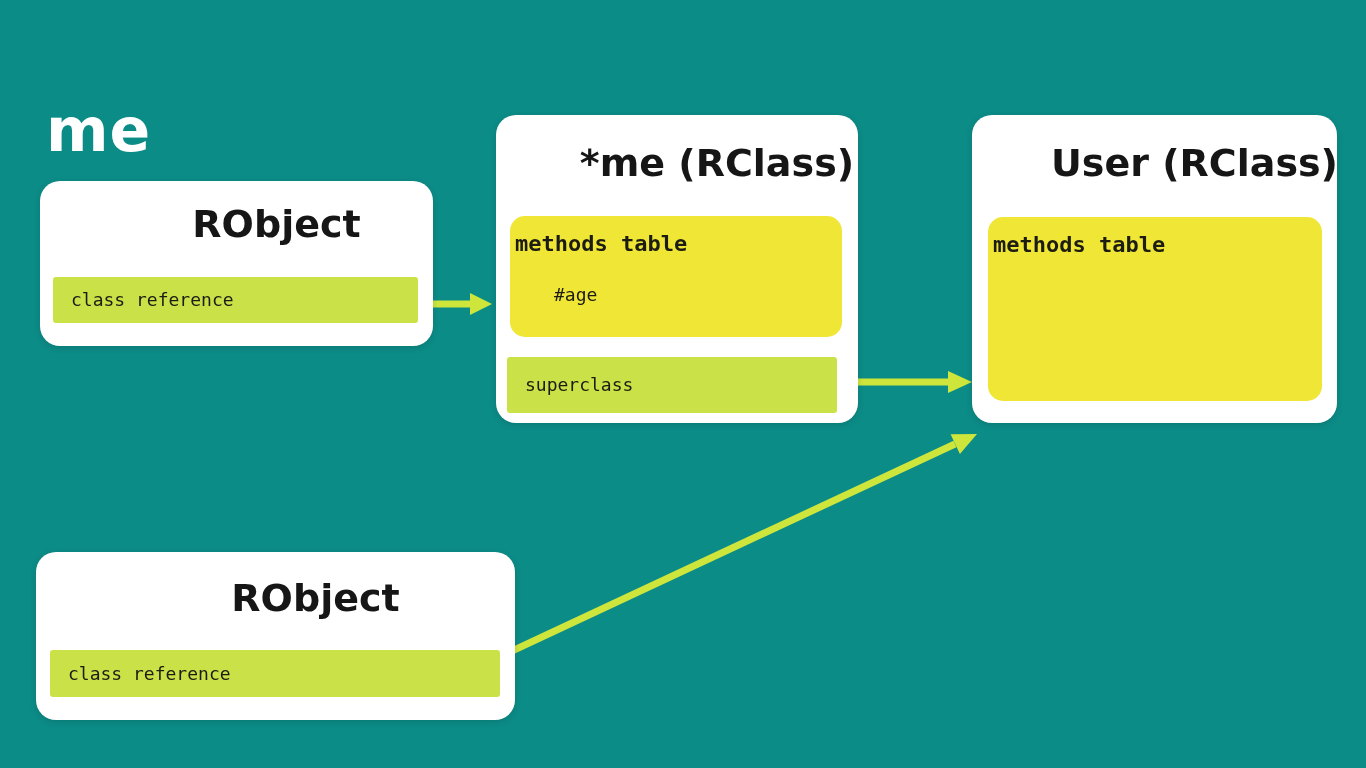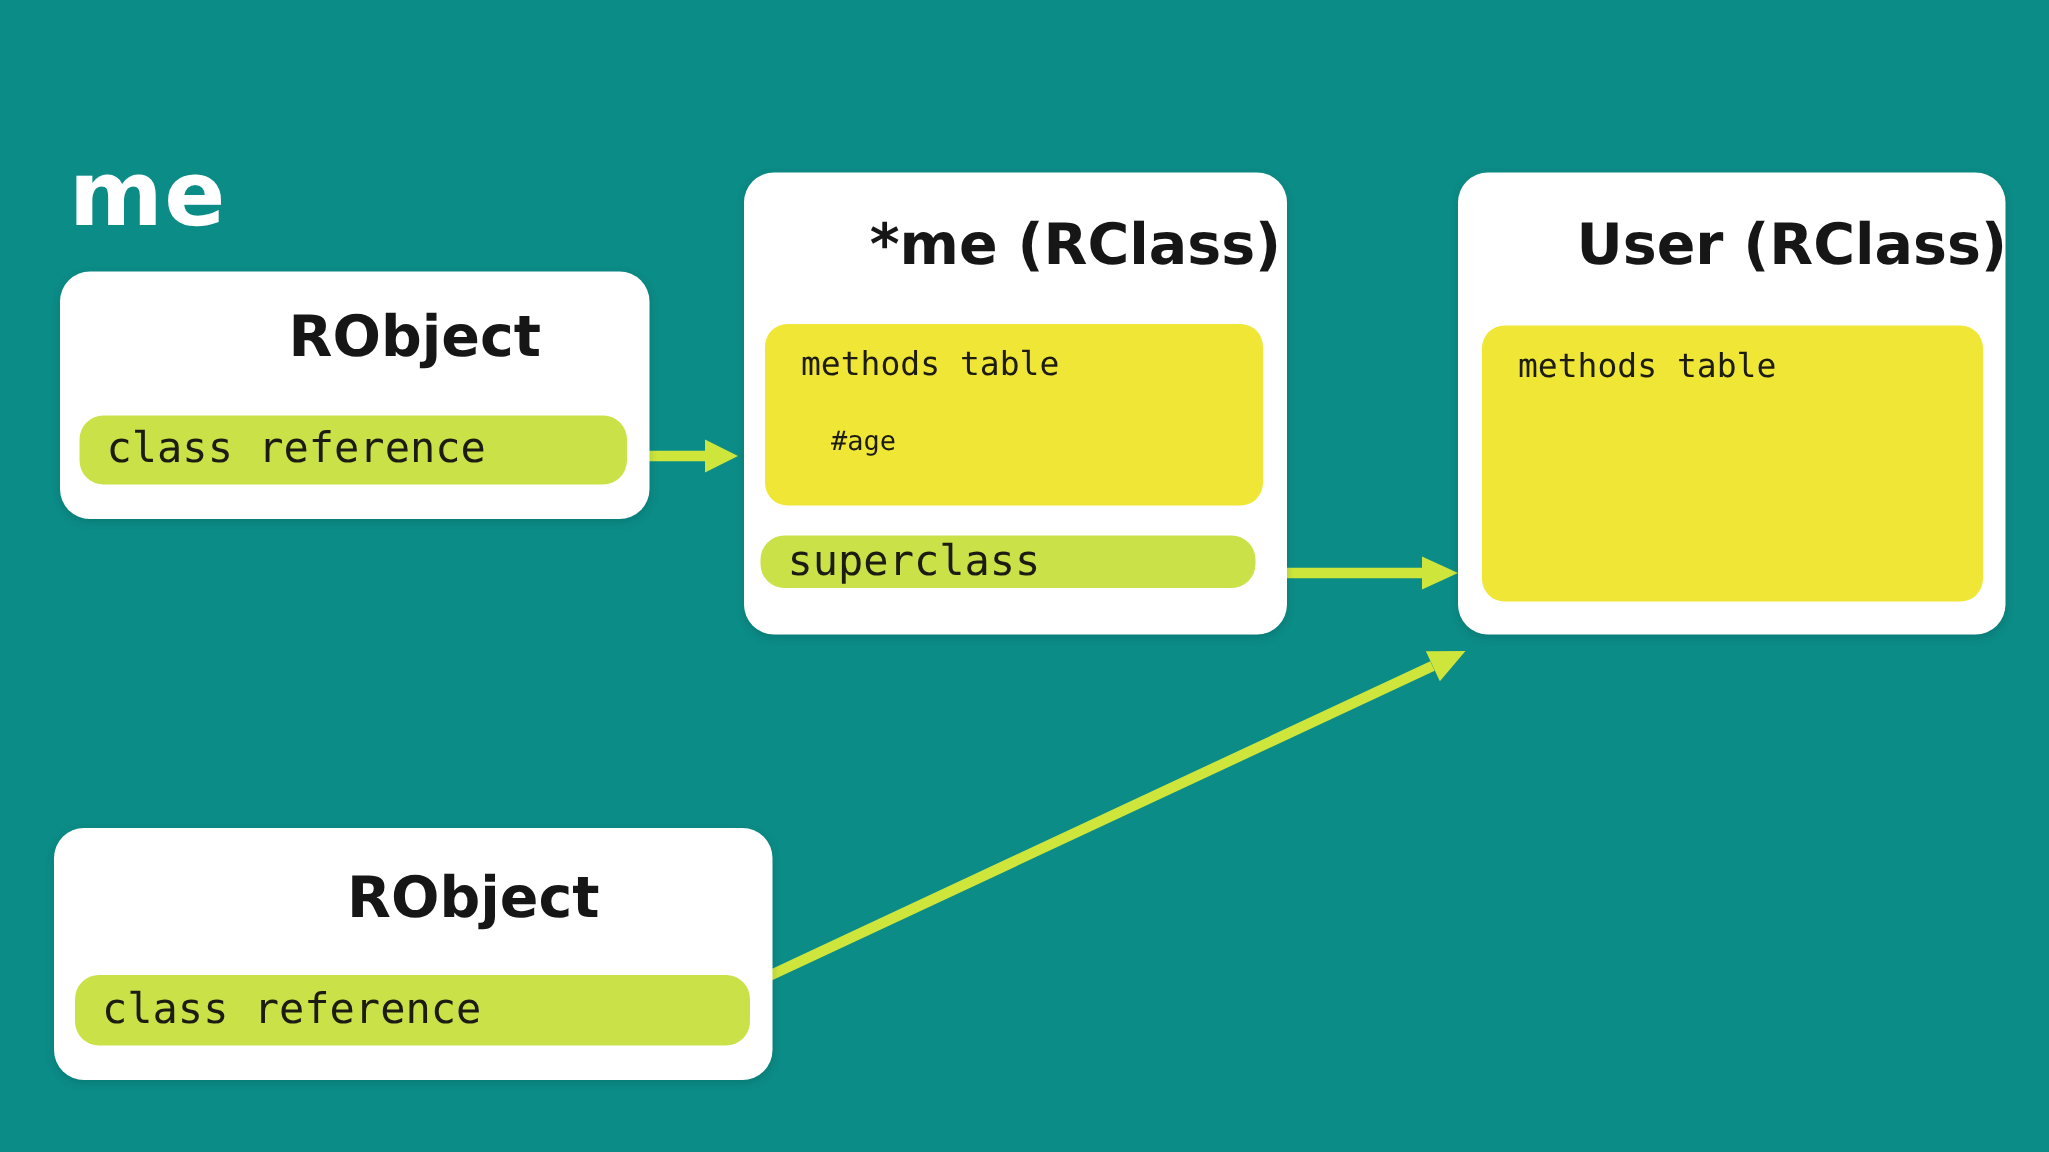--- a/index.html
+++ b/index.html
@@ -47,36 +47,36 @@
     padding-left:40px;
   }
   #card-me-object  .card-title{top:23px;}
   #card-me-class   .card-title{top:28px;}
   #card-user-class .card-title{top:28px;}
   #card-you-object .card-title{top:26px;}
 
   .mono{font-family:"DejaVu Sans Mono","Liberation Mono",monospace;color:var(--code-text);}
 
   .pill{
-    position:absolute;background:var(--lime-pill);border-radius:16px;
-    font-size:28px;
+    position:absolute;background:var(--lime-pill);border-radius:3px;
+    font-size:18px;
   }
   .pill .pill-text{position:absolute;left:18px;top:50%;transform:translateY(-54%);white-space:nowrap;}
   #card-me-object  .pill{left:13px;top:96px; width:365px;height:46px;}
   #card-you-object .pill{left:14px;top:98px; width:450px;height:47px;}
-  #card-me-class   .pill{left:11px;top:242px;width:330px;height:35px;}
+  #card-me-class   .pill{left:11px;top:242px;width:330px;height:56px;}
 
   .methods-box{
     position:absolute;background:var(--yellow-box);border-radius:15px;overflow:hidden;
   }
   #card-me-class   .methods-box{left:14px;top:101px;width:332px;height:121px;}
   #card-user-class .methods-box{left:16px;top:102px;width:334px;height:184px;}
 
   .methods-caption{
-    position:absolute;left:24px;top:14px;font-size:22px;line-height:28px;white-space:nowrap;
+    position:absolute;left:5px;top:14px;font-size:22px;line-height:28px;white-space:nowrap;font-weight:bold;
   }
   .methods-list{
     position:absolute;left:44px;top:62px;font-size:18px;line-height:33px;white-space:pre;
   }
 </style>
 </head>
 <body>
 
 <div class="stage">
 

